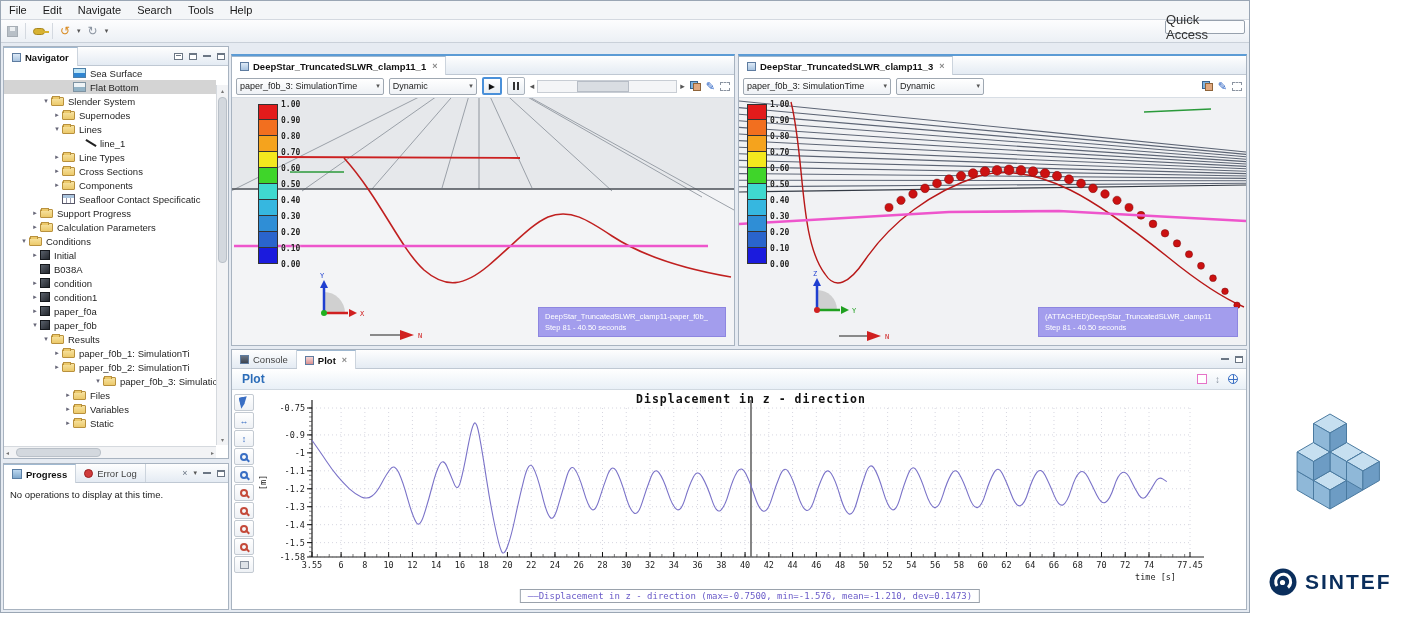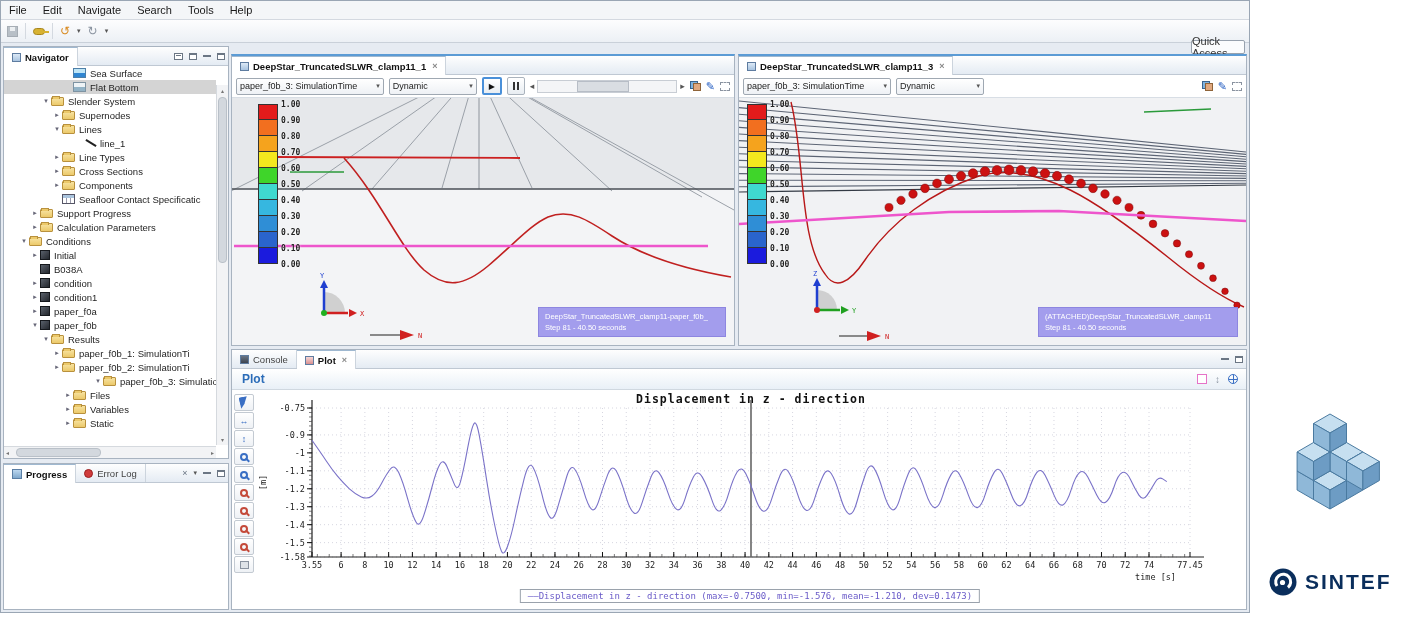--- a/index.html
+++ b/index.html
@@ -15,22 +15,22 @@
   .menu-item { font-size:11px; color:#1a1a1a; cursor:default; }
   #toolbar { position:absolute; left:0; top:19px; width:100%; height:23px; background:linear-gradient(#fdfdfe,#ecf0f5);
              border-bottom:1px solid #c9d0d9; display:flex; align-items:center; padding-left:6px; gap:7px; }
   .tsep { width:1px; height:16px; background:#d4d9e0; }
   .tico { font-size:12px; line-height:12px; }
   .i-floppy { width:11px; height:11px; background:#9aa4ae; border:1px solid #7d8791; position:relative; opacity:.65; }
   .i-floppy::before { content:""; position:absolute; left:2px; top:0; width:5px; height:4px; background:#e8ecef; }
   .i-key { width:12px; height:7px; border-radius:4px; background:#d8b232; border:1px solid #a7861e; position:relative; }
   .i-key::after { content:""; position:absolute; right:-5px; top:2px; width:6px; height:2px; background:#d8b232; }
   .caret { font-size:7px; color:#555; }
-  #quick-access { position:absolute; right:4px; top:20px; width:54px; height:14px; border:1px solid #97a1ad;
-                  background:#fbfcfd; font-size:11px; color:#333; display:flex; align-items:center; justify-content:center; border-radius:2px; }
+  #quick-access { position:absolute; right:4px; top:0; width:80px; height:14px; border:1px solid #97a1ad;
+                  background:#fbfcfd; font-size:13px; color:#333; display:flex; align-items:center; justify-content:center; border-radius:2px; }
 
   
   .panel { position:absolute; background:#fff; border:1px solid #a8b3c0; display:flex; flex-direction:column; }
   .tabbar { height:19px; background:linear-gradient(#fefefe,#e4ebf3); border-bottom:1px solid #bfc8d3;
             display:flex; align-items:stretch; position:relative; flex:none; }
   .tab { display:flex; align-items:center; gap:4px; padding:0 8px; font-size:9.5px; color:#444;
          border-right:1px solid #ccd4dd; }
   .tab.active { background:#fff; color:#111; font-weight:bold; border-top:1px solid #9fb8d0; margin-bottom:-1px; }
   .tab .close { color:#888; font-size:9px; margin-left:2px; }
   .winbtns { position:absolute; right:3px; top:0; height:100%; display:flex; align-items:center; gap:6px; }
@@ -326,20 +326,21 @@
           <span class="errdot"></span>
           <span>Error Log</span>
         </div>
         <div class="winbtns">
           <span class="b-x">×</span>
           <span class="caret">▾</span>
           <span class="b-min"></span>
           <span class="b-max"></span>
         </div>
       </div>
+      <div id="prog-msg">No operations to display at this time.</div>
     </div>
 
     <div class="panel editor" style="left:230px; top:53px; width:504px; height:292px;">
       <div class="tabbar">
         <div class="tab active">
           <span class="tabicon"></span>
           <span>DeepStar_TruncatedSLWR_clamp11_1</span>
           <span class="close">×</span>
         </div>
       </div>

